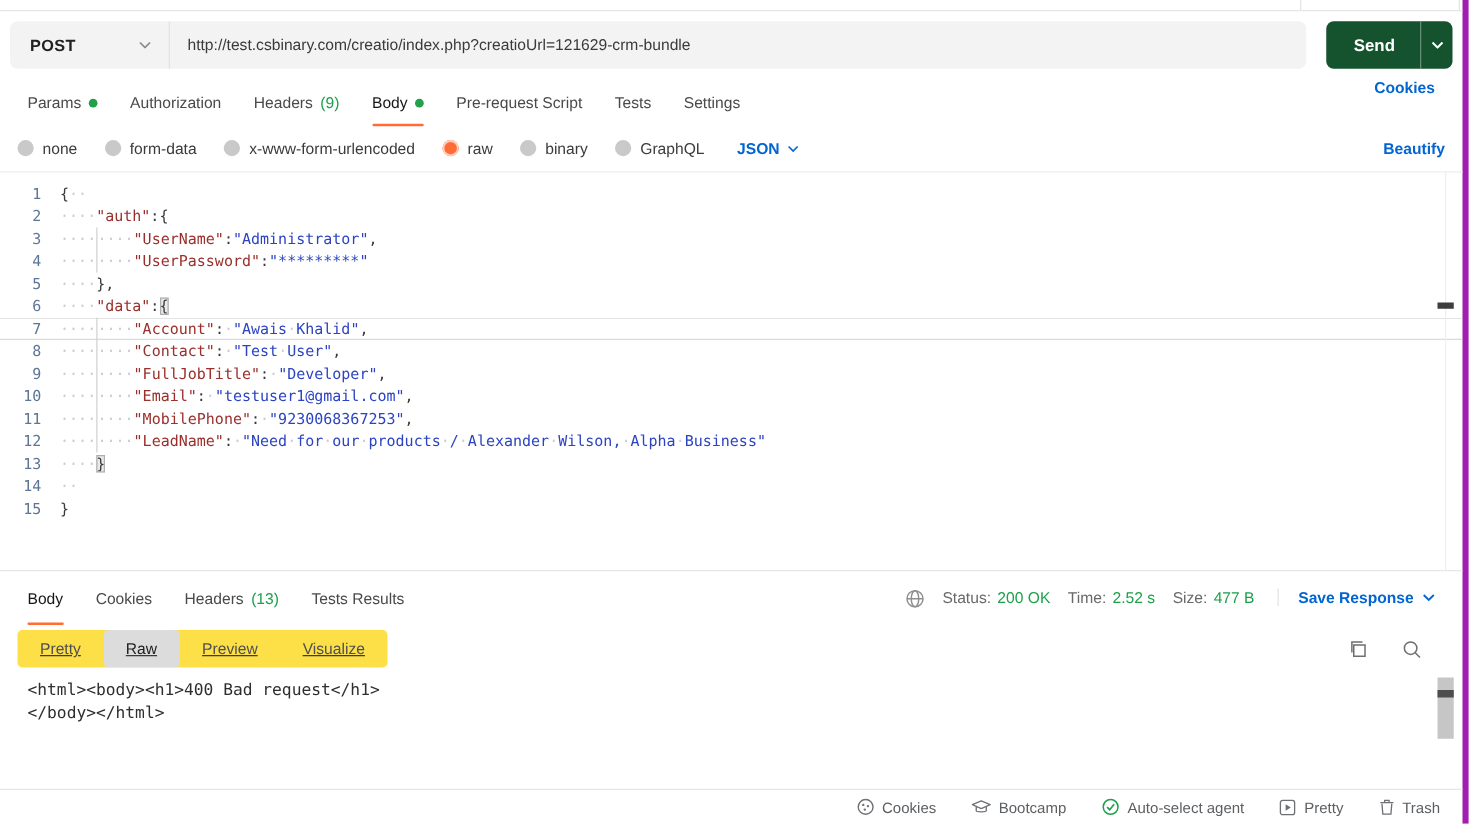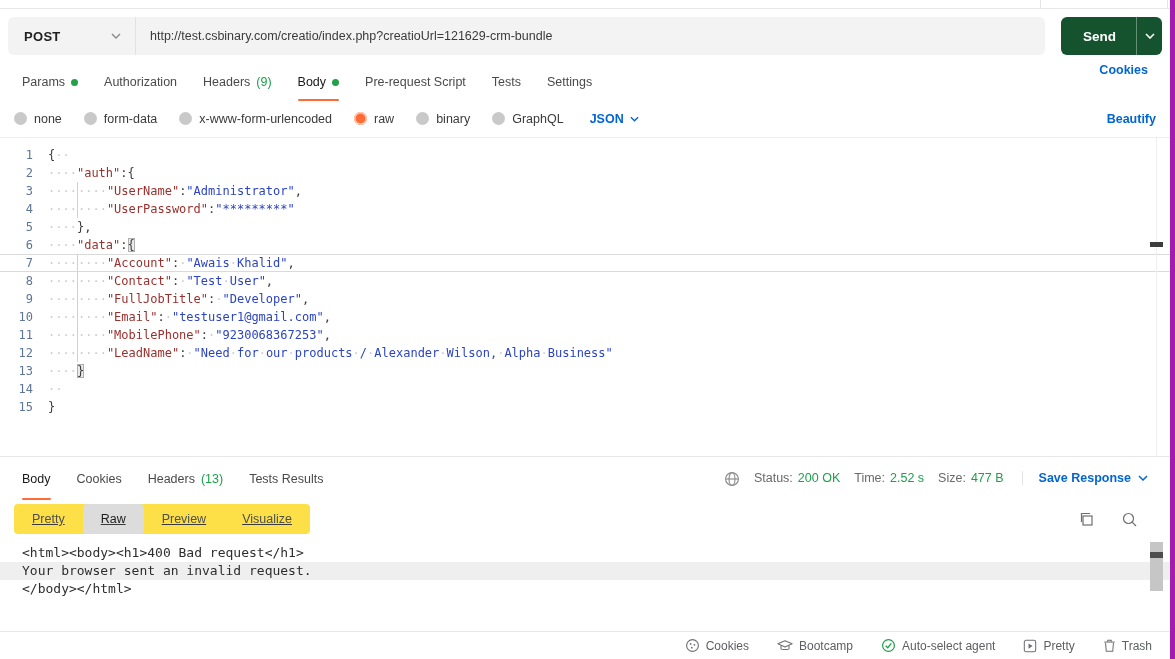--- a/index.html
+++ b/index.html
@@ -245,21 +245,20 @@
       </svg>
       <svg width="17" height="17" viewBox="0 0 17 17">
         <circle cx="7.5" cy="7.5" r="5" fill="none" stroke="#6e6e6e" stroke-width="1.2"></circle>
         <line x1="11.2" y1="11.2" x2="15" y2="15" stroke="#6e6e6e" stroke-width="1.2"></line>
       </svg>
     </div>
   </div>
 
   <div class="resp-body" id="resp-body">
     <div class="rl">&lt;html&gt;&lt;body&gt;&lt;h1&gt;400 Bad request&lt;/h1&gt;</div>
-      <div class="rl hl">Your browser sent an invalid request.</div>
       <div class="rl">&lt;/body&gt;&lt;/html&gt;</div>
       <div class="resp-track">
       <div class="resp-thumb"></div>
     </div>
   </div>
 
   <div class="footer" id="footer">
       <div class="f-item">
         <span>
           <svg width="15" height="15" viewBox="0 0 16 16">

